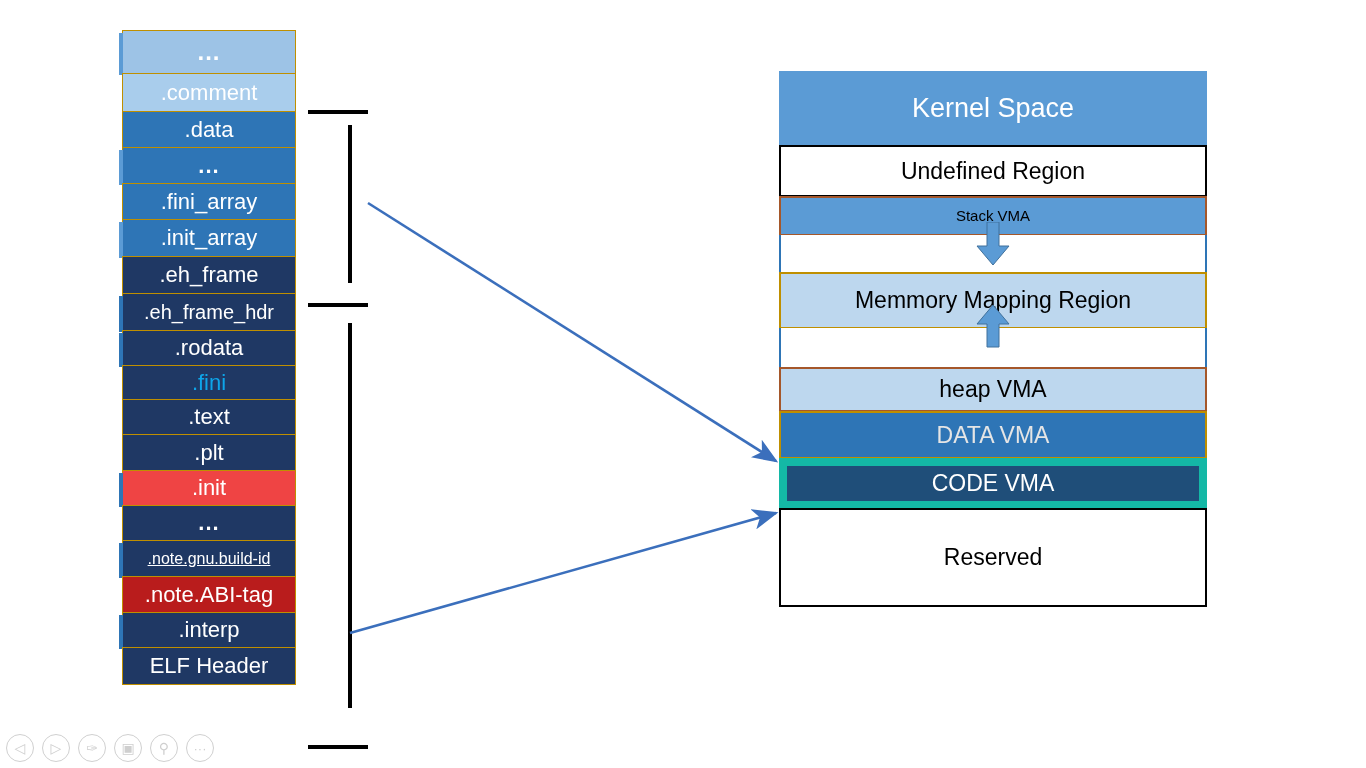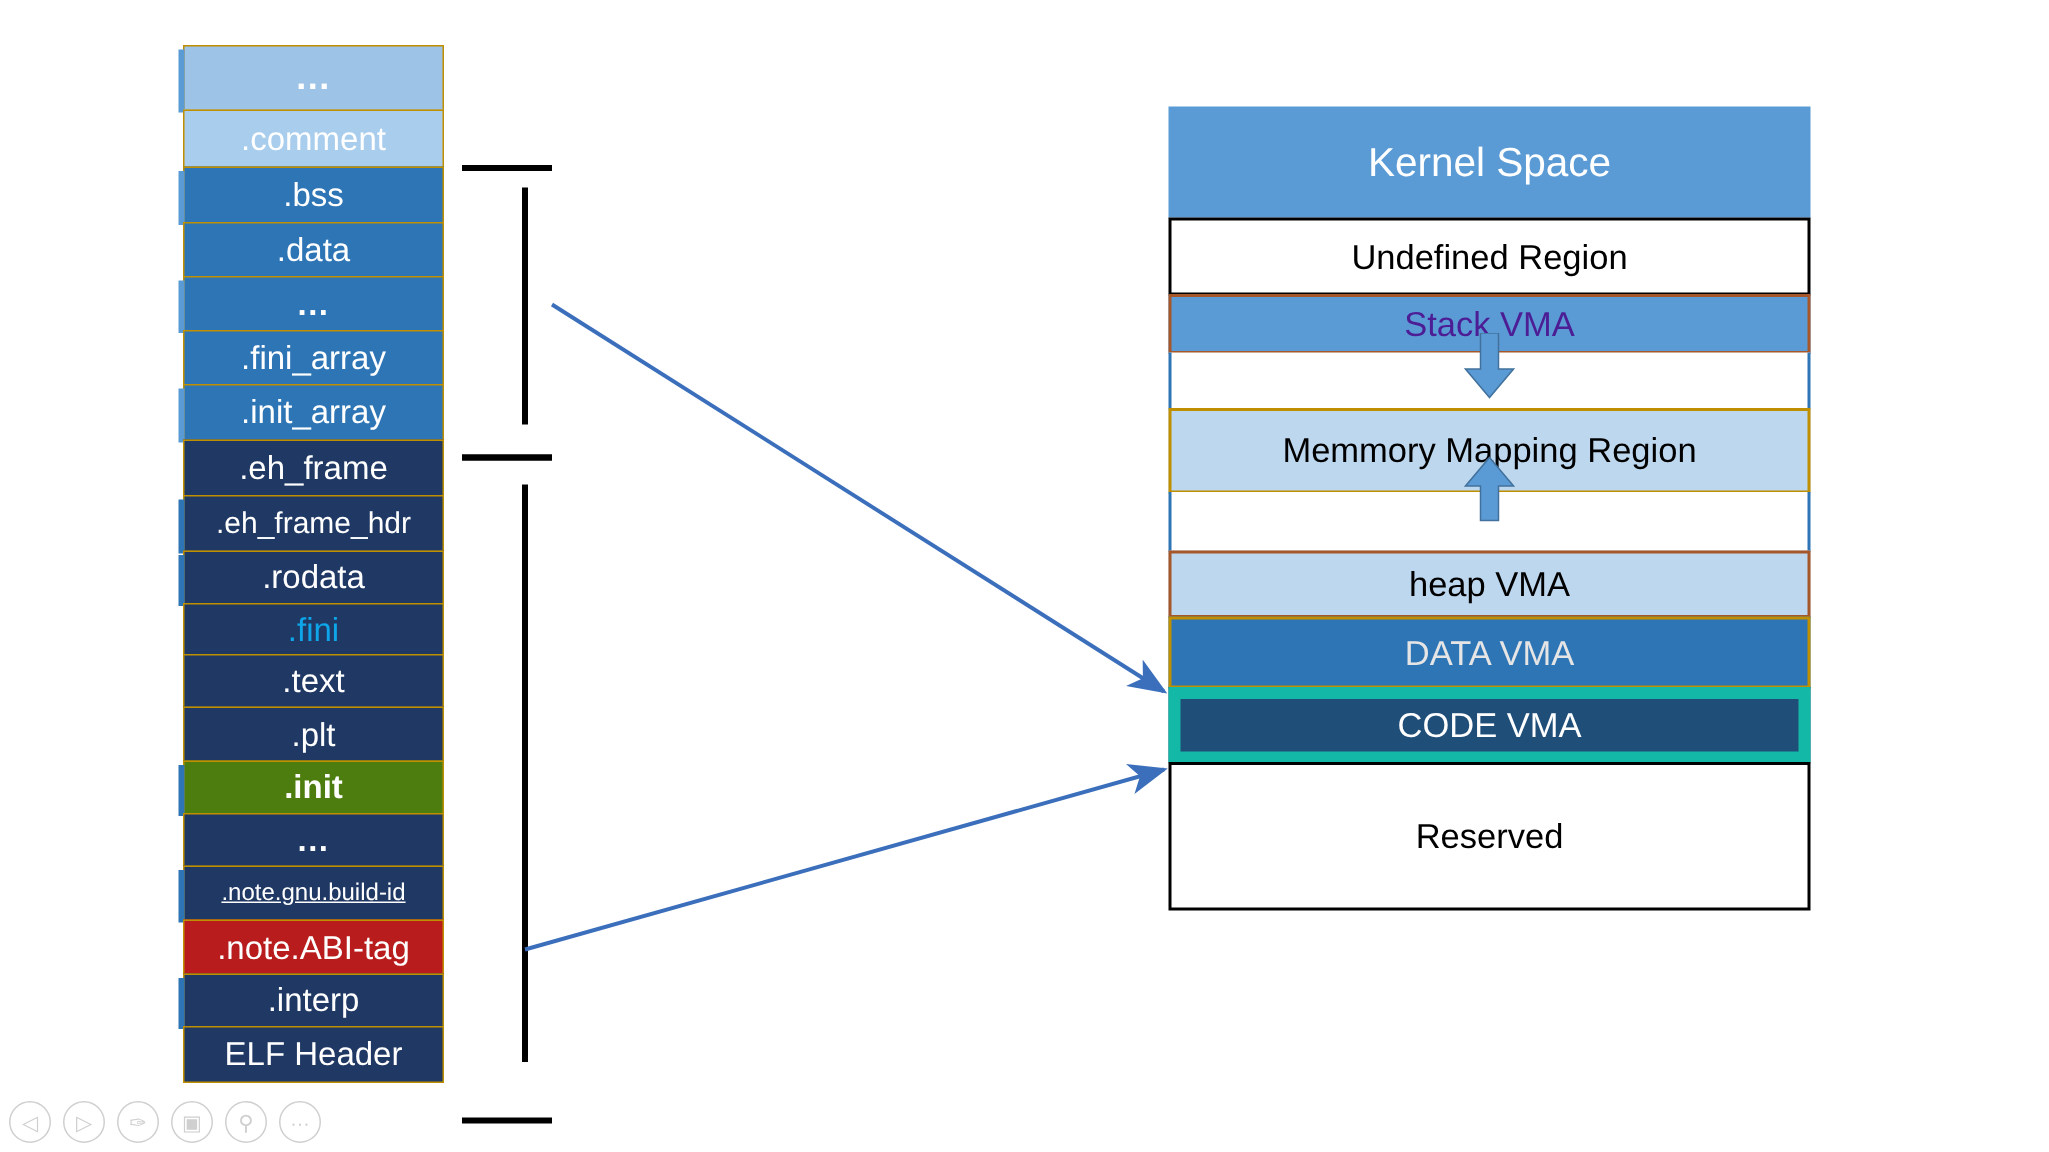--- a/index.html
+++ b/index.html
@@ -165,23 +165,20 @@
 
 <div class="slide">
 
   <div id="elf-column">
       <div class="elf-row elf-dots elf-shadow" style="height: 44px; background: rgb(157, 195, 230); margin-top: 0px;">
         <span class="lbl" style="font-size: 24px; color: rgb(255, 255, 255);">...</span>
       </div>
       <div class="elf-row" style="height: 39px; background: rgb(169, 205, 236); margin-top: -1px;">
         <span class="lbl" style="font-size: 22px; color: rgb(255, 255, 255);">.comment</span>
       </div>
-      <div class="elf-row elf-shadow" style="height: 38px; background: rgb(46, 117, 182); margin-top: -1px;">
-        <span class="lbl" style="font-size: 22px; color: rgb(255, 255, 255);">.bss</span>
-      </div>
       <div class="elf-row" style="height: 37px; background: rgb(46, 117, 182); margin-top: -1px;">
         <span class="lbl" style="font-size: 22px; color: rgb(255, 255, 255);">.data</span>
       </div>
       <div class="elf-row elf-dots elf-shadow" style="height: 37px; background: rgb(46, 117, 182); margin-top: -1px;">
         <span class="lbl" style="font-size: 22px; color: rgb(255, 255, 255);">...</span>
       </div>
       <div class="elf-row" style="height: 37px; background: rgb(46, 117, 182); margin-top: -1px;">
         <span class="lbl" style="font-size: 22px; color: rgb(255, 255, 255);">.fini_array</span>
       </div>
       <div class="elf-row elf-shadow" style="height: 38px; background: rgb(46, 117, 182); margin-top: -1px;">
@@ -198,21 +195,21 @@
       </div>
       <div class="elf-row" style="height: 35px; background: rgb(31, 56, 100); margin-top: -1px;">
         <span class="lbl" style="font-size: 22px; color: #0ea5e9;">.fini</span>
       </div>
       <div class="elf-row" style="height: 36px; background: rgb(31, 56, 100); margin-top: -1px;">
         <span class="lbl" style="font-size: 22px; color: rgb(255, 255, 255);">.text</span>
       </div>
       <div class="elf-row" style="height: 37px; background: rgb(31, 56, 100); margin-top: -1px;">
         <span class="lbl" style="font-size: 22px; color: rgb(255, 255, 255);">.plt</span>
       </div>
-      <div class="elf-row elf-shadow elf-shadow-dark" style="height: 36px; background: #4d7c0f; margin-top: -1px; font-weight: bold;">
+      <div class="elf-row elf-shadow elf-shadow-dark" style="height: 36px; background: #ef4444; margin-top: -1px;">
         <span class="lbl" style="font-size: 22px; color: rgb(255, 255, 255);">.init</span>
       </div>
       <div class="elf-row elf-dots" style="height: 36px; background: rgb(31, 56, 100); margin-top: -1px;">
         <span class="lbl" style="font-size: 22px; color: rgb(255, 255, 255);">...</span>
       </div>
       <div class="elf-row elf-shadow elf-shadow-dark" style="height: 37px; background: rgb(31, 56, 100); margin-top: -1px;">
         <span class="lbl" style="font-size: 16px; color: rgb(255, 255, 255); text-decoration: underline;">.note.gnu.build-id</span>
       </div>
       <div class="elf-row" style="height: 37px; background: #b91c1c; margin-top: -1px;">
         <span class="lbl" style="font-size: 22px; color: rgb(255, 255, 255);">.note.ABI-tag</span>
@@ -250,21 +247,21 @@
       <div class="mem-row b-none" style="height: 75px; background: rgb(91, 155, 213); margin-top: 0px;">
         <span class="lbl" style="font-size: 27px; color: rgb(255, 255, 255);">Kernel Space</span>
       </div>
       <div class="mem-row b-black" style="height: 52px; background: rgb(255, 255, 255); margin-top: -1px;">
         <span class="lbl" style="font-size: 23px; color: rgb(0, 0, 0);">Undefined Region</span>
       </div>
       <div class="mem-row b-brown" style="height: 40px; background: rgb(91, 155, 213); margin-top: -1px;">
         <svg width="34" height="44" viewBox="0 0 34 44" class="vma-arrow" style="top: 24px;">
           <path d="M11,0 L23,0 L23,24 L33,24 L17,43 L1,24 L11,24 Z" fill="#5b9bd5" stroke="#41719c" stroke-width="1"></path>
         </svg>
-        <span class="lbl" style="font-size: 23px; color: #4c1d95;">Stack  VMA</span>
+        <span class="lbl" style="font-size: 15px; color: #000000;">Stack  VMA</span>
       </div>
       <div class="mem-row b-none" style="height: 38px; background: rgb(255, 255, 255); margin-top: -1px;">
         <div class="edge-l"></div>
         <div class="edge-r"></div>
         <span class="lbl" style="font-size: 20px; color: rgb(0, 0, 0);"></span>
       </div>
       <div class="mem-row b-gold" style="height: 57px; background: rgb(189, 215, 238); margin-top: -1px;">
         <span class="lbl" style="font-size: 23px; color: rgb(0, 0, 0);">Memmory Mapping Region</span>
       </div>
       <div class="mem-row b-none" style="height: 40px; background: rgb(255, 255, 255); margin-top: -1px;">

